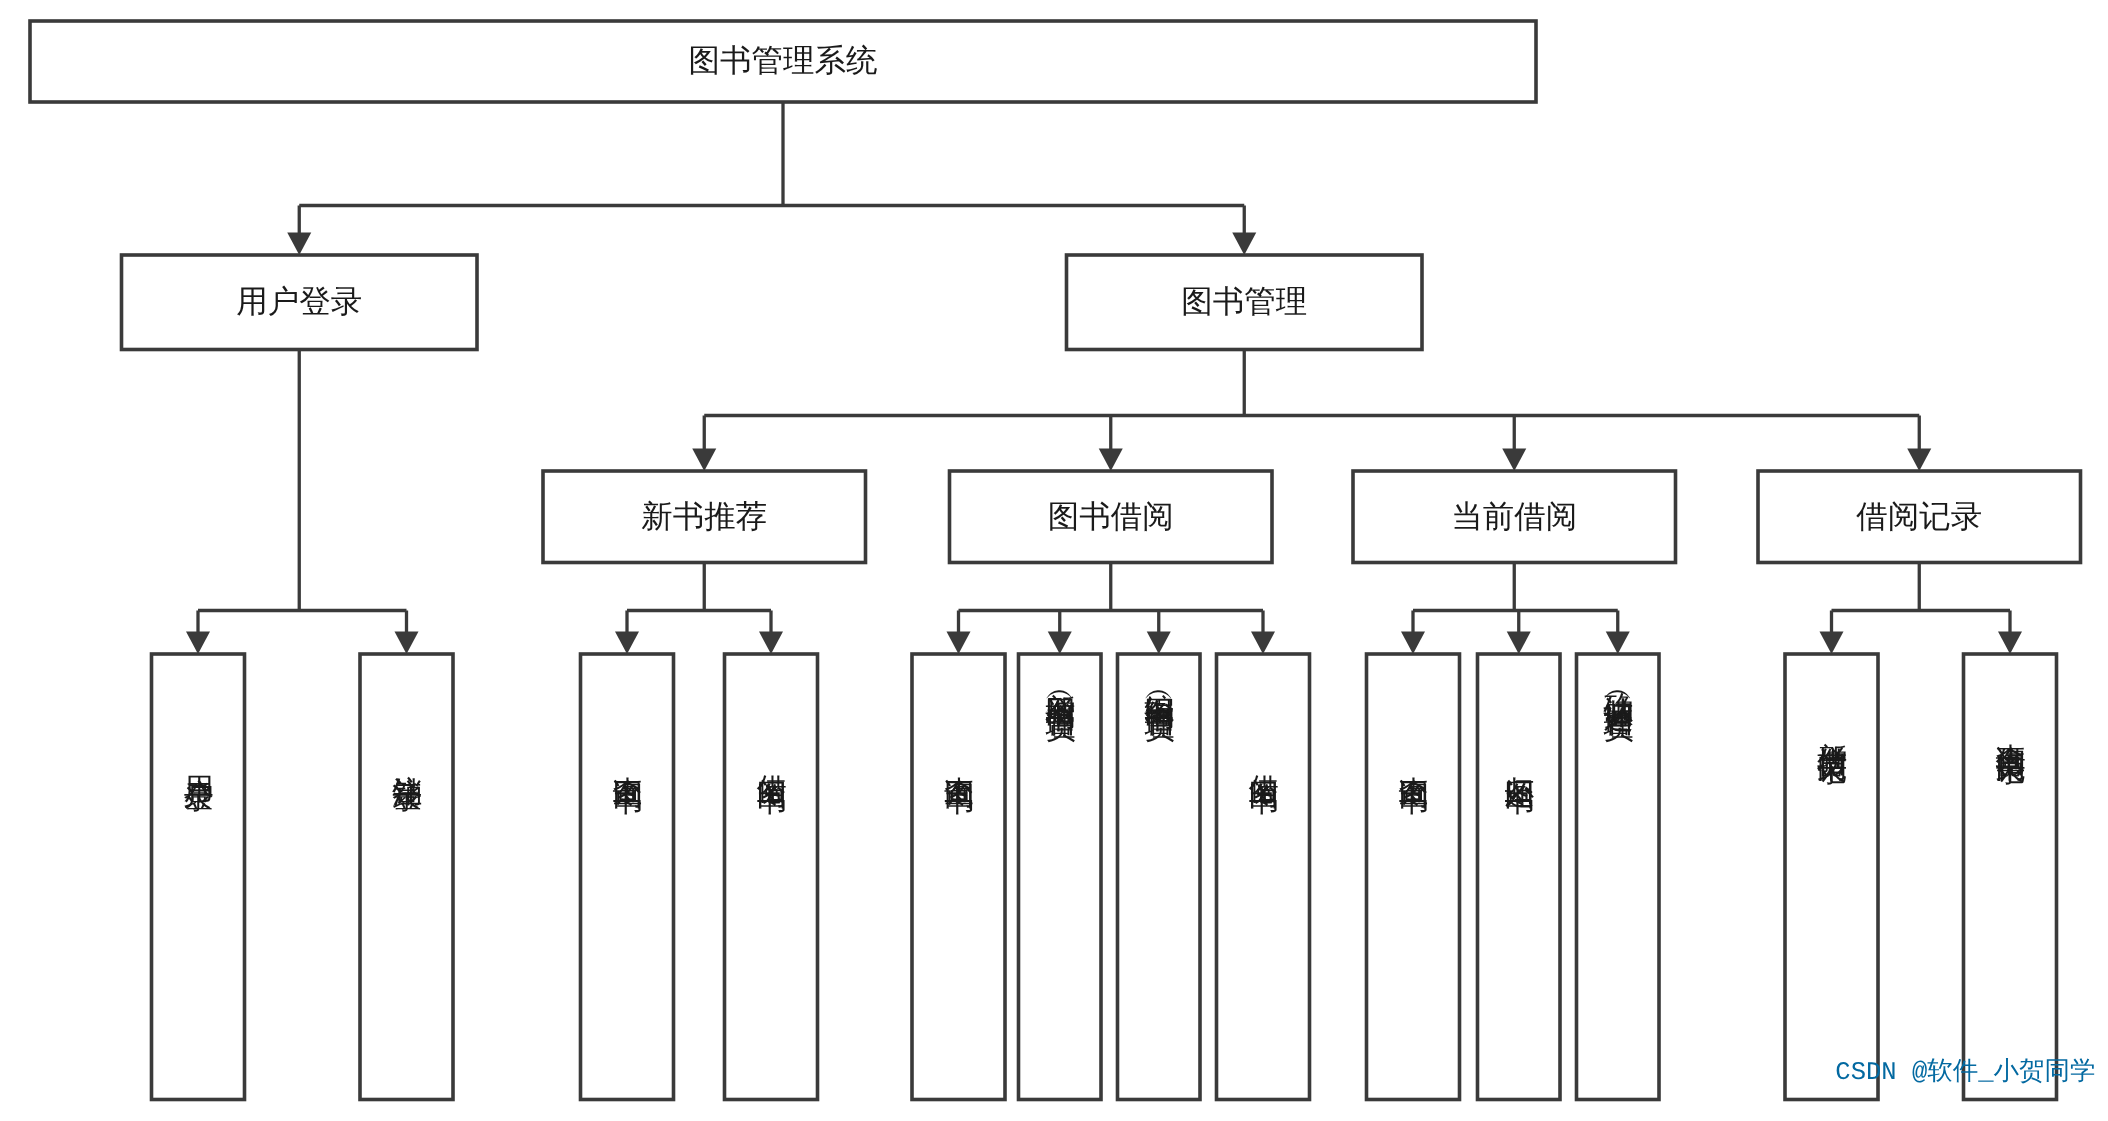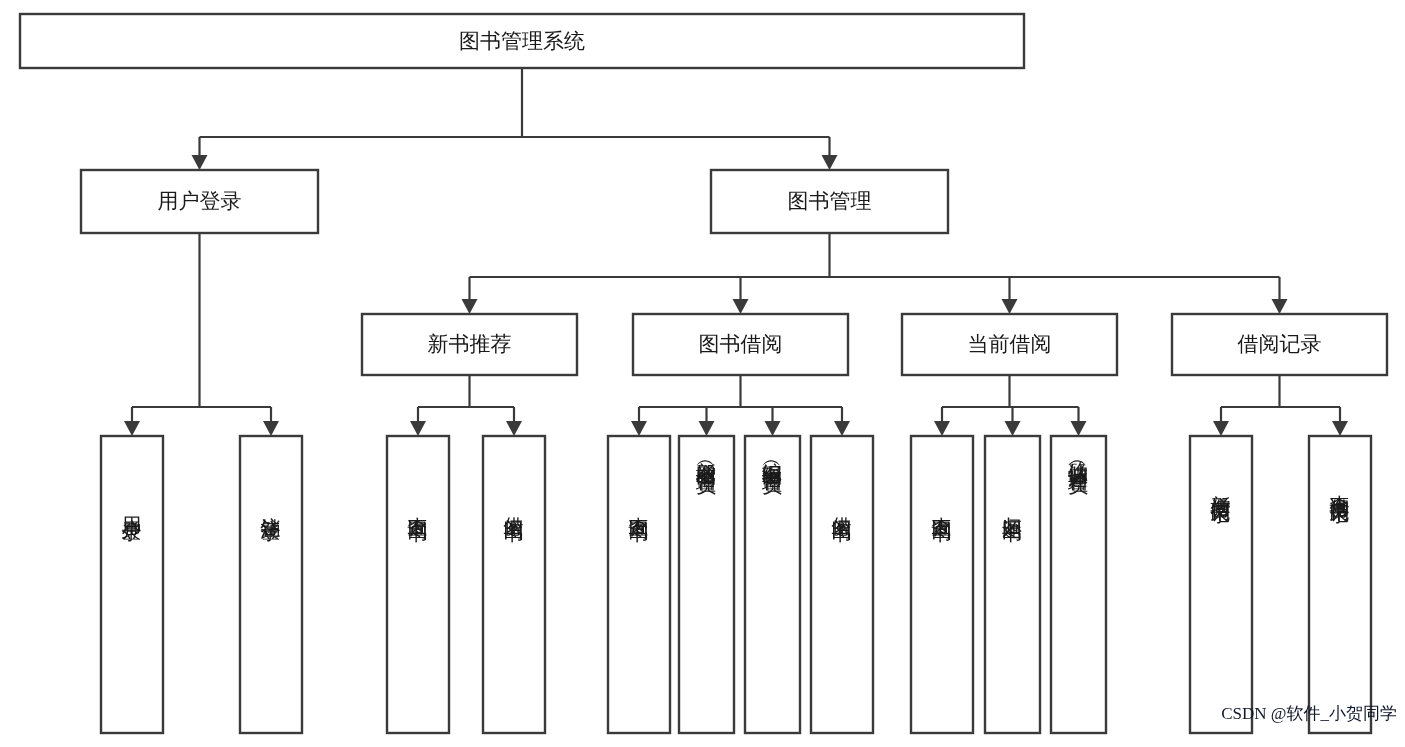--- a/index.html
+++ b/index.html
@@ -63,23 +63,23 @@
     stroke-width: 2.2;
     fill: none;
   }
   .arrow-head {
     fill: #3a3a3a;
   }
   .watermark {
     position: absolute;
     right: 8px;
     bottom: 4px;
-    font-family: Liberation Serif, serif;
+    font-family: Liberation Mono, monospace;
     font-size: 17px;
-    color: #0f172a;
+    color: #0369a1;
     white-space: nowrap;
     user-select: none;
   }
 </style>
 </head>
 <body>
 
 <div id="diagram-root">
 
   <svg class="flow" viewBox="0 0 1405 747">

